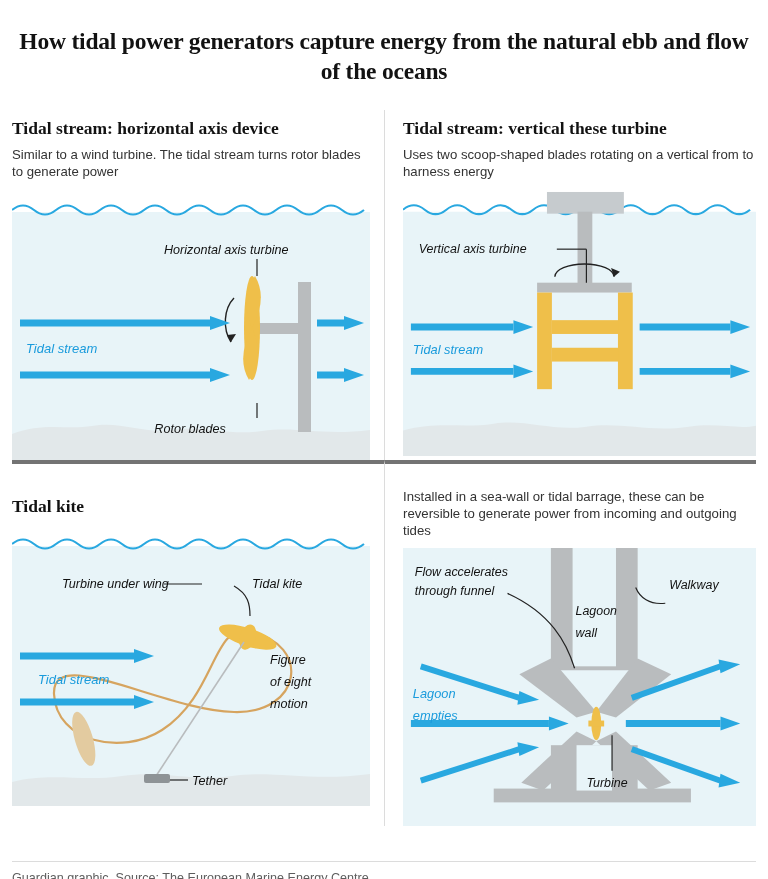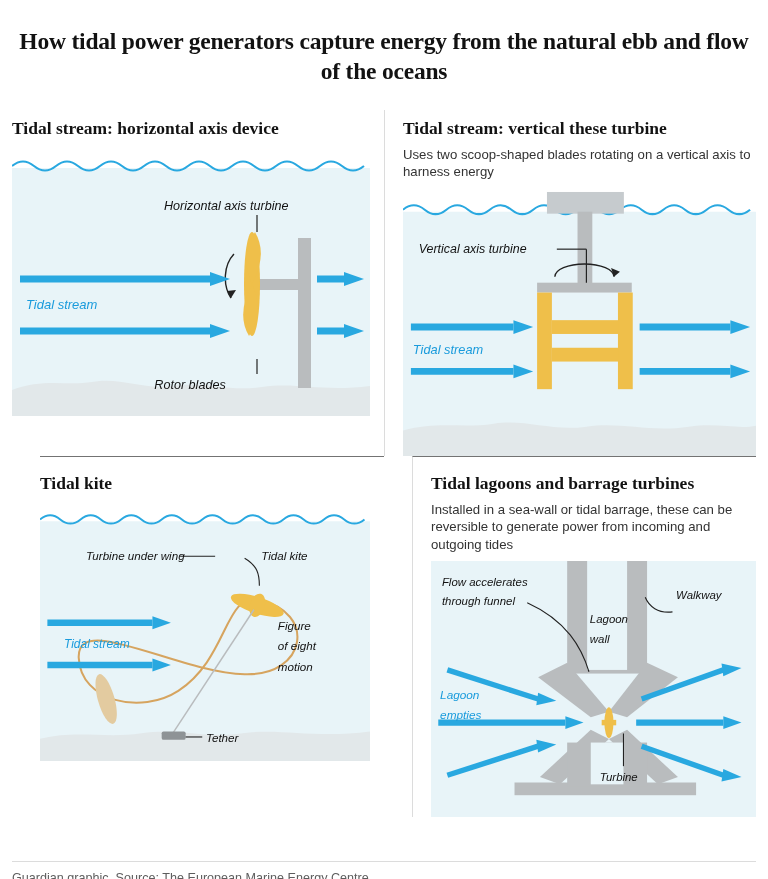--- a/index.html
+++ b/index.html
@@ -45,23 +45,22 @@
     box-sizing: border-box;
   }
   .panel.left {
     padding-right: 14px;
   }
   .panel.right {
     padding-left: 18px;
     border-left: 1px solid #dcdcdc;
   }
   .panel.bottomrow {
-    border-top: 1px solid #737373;
-    padding-top: 8px;
-    margin-left: 28px;
+    border-top: 4px solid #737373;
+    padding-top: 24px;
   }
   .panel-title {
     font-family: "Liberation Serif", serif;
     font-weight: bold;
     font-size: 17.5px;
     line-height: 1.2;
     margin-top: 8px;
     margin-bottom: 7px;
     color: #121212;
   }
@@ -109,20 +108,21 @@
 <body>
 
 <div class="page">
 
   <h1 class="headline">How tidal power generators capture energy from the natural ebb and flow of the oceans</h1>
 
   <div class="grid">
 
     <div class="panel left">
       <div class="panel-title">Tidal stream: horizontal axis device</div>
+      <div class="panel-desc">Similar to a wind turbine. The tidal stream turns rotor blades to generate power</div>
       <div class="art">
         <svg viewBox="0 0 358 270" xmlns="http://www.w3.org/2000/svg">
 
           <path d="M0 22 L358 22 L358 270 L0 270 Z" fill="#e8f4f8"></path>
 
           <path d="M0 244 C 30 232, 55 240, 80 236 C 110 231, 130 244, 160 240 C 195 235, 215 246, 250 241 C 285 236, 310 246, 358 240 L358 270 L0 270 Z" fill="#e2e8ea"></path>
 
           <path d="M0 20 q 11 -9 22 0 t 22 0 t 22 0 t 22 0 t 22 0 t 22 0 t 22 0 t 22 0 t 22 0 t 22 0 t 22 0 t 22 0 t 22 0 t 22 0 t 22 0 t 22 0" fill="none" stroke="#29a8e0" stroke-width="2.1"></path>
 
           <rect x="286" y="92" width="13" height="150" fill="#b9bcbe"></rect>
@@ -150,21 +150,21 @@
           <line x1="245" y1="213" x2="245" y2="228" stroke="#222" stroke-width="1.2"></line>
           <text class="lbl" x="152" y="64">Horizontal axis turbine</text>
           <text class="lbl" x="178" y="243" text-anchor="middle">Rotor blades</text>
           <text class="lbl-blue" x="14" y="163">Tidal stream</text>
         </svg>
       </div>
     </div>
 
     <div class="panel right">
       <div class="panel-title">Tidal stream: vertical these turbine</div>
-      <div class="panel-desc">Uses two scoop-shaped blades rotating on a vertical axis to harness energy</div>
+      <div class="panel-desc">Uses two scoop-shaped blades rotating on a vertical from to harness energy</div>
       <div class="art">
         <svg viewBox="0 0 358 270" xmlns="http://www.w3.org/2000/svg">
           <path d="M0 22 L358 22 L358 270 L0 270 Z" fill="#e8f4f8"></path>
           <path d="M0 244 C 35 234, 60 242, 92 237 C 125 232, 150 245, 186 240 C 222 235, 250 246, 290 240 C 320 236, 340 243, 358 239 L358 270 L0 270 Z" fill="#e2e8ea"></path>
           <path d="M0 20 q 11 -9 22 0 t 22 0 t 22 0 t 22 0 t 22 0 t 22 0 t 22 0 t 22 0 t 22 0 t 22 0 t 22 0 t 22 0 t 22 0 t 22 0 t 22 0 t 22 0" fill="none" stroke="#29a8e0" stroke-width="2.1"></path>
 
           <rect x="146" y="2" width="78" height="22" fill="#c6cbce"></rect>
 
           <rect x="177" y="22" width="15" height="78" fill="#b9bcbe"></rect>
 
@@ -232,21 +232,20 @@
           <text class="lbl" x="258" y="140">Figure</text>
           <text class="lbl" x="258" y="162">of eight</text>
           <text class="lbl" x="258" y="184">motion</text>
           <text class="lbl-blue" x="26" y="160">Tidal stream</text>
           <text class="lbl" x="180" y="261">Tether</text>
         </svg>
       </div>
     </div>
 
     <div class="panel right bottomrow">
-      <div class="panel-title">Tidal lagoons and barrage turbines</div>
       <div class="panel-desc three">Installed in a sea-wall or tidal barrage, these can be reversible to generate power from incoming and outgoing tides</div>
       <div class="art">
         <svg viewBox="0 0 358 282" xmlns="http://www.w3.org/2000/svg">
           <path d="M0 0 L358 0 L358 282 L0 282 Z" fill="#e8f4f8"></path>
 
           <rect x="150" y="0" width="88" height="124" fill="#b9bcbe"></rect>
           <rect x="172" y="0" width="44" height="120" fill="#e8f4f8"></rect>
 
           <path d="M150 112 L196 166 L176 172 L118 128 Z" fill="#b9bcbe"></path>
           <path d="M238 112 L196 166 L216 172 L272 128 Z" fill="#b9bcbe"></path>

